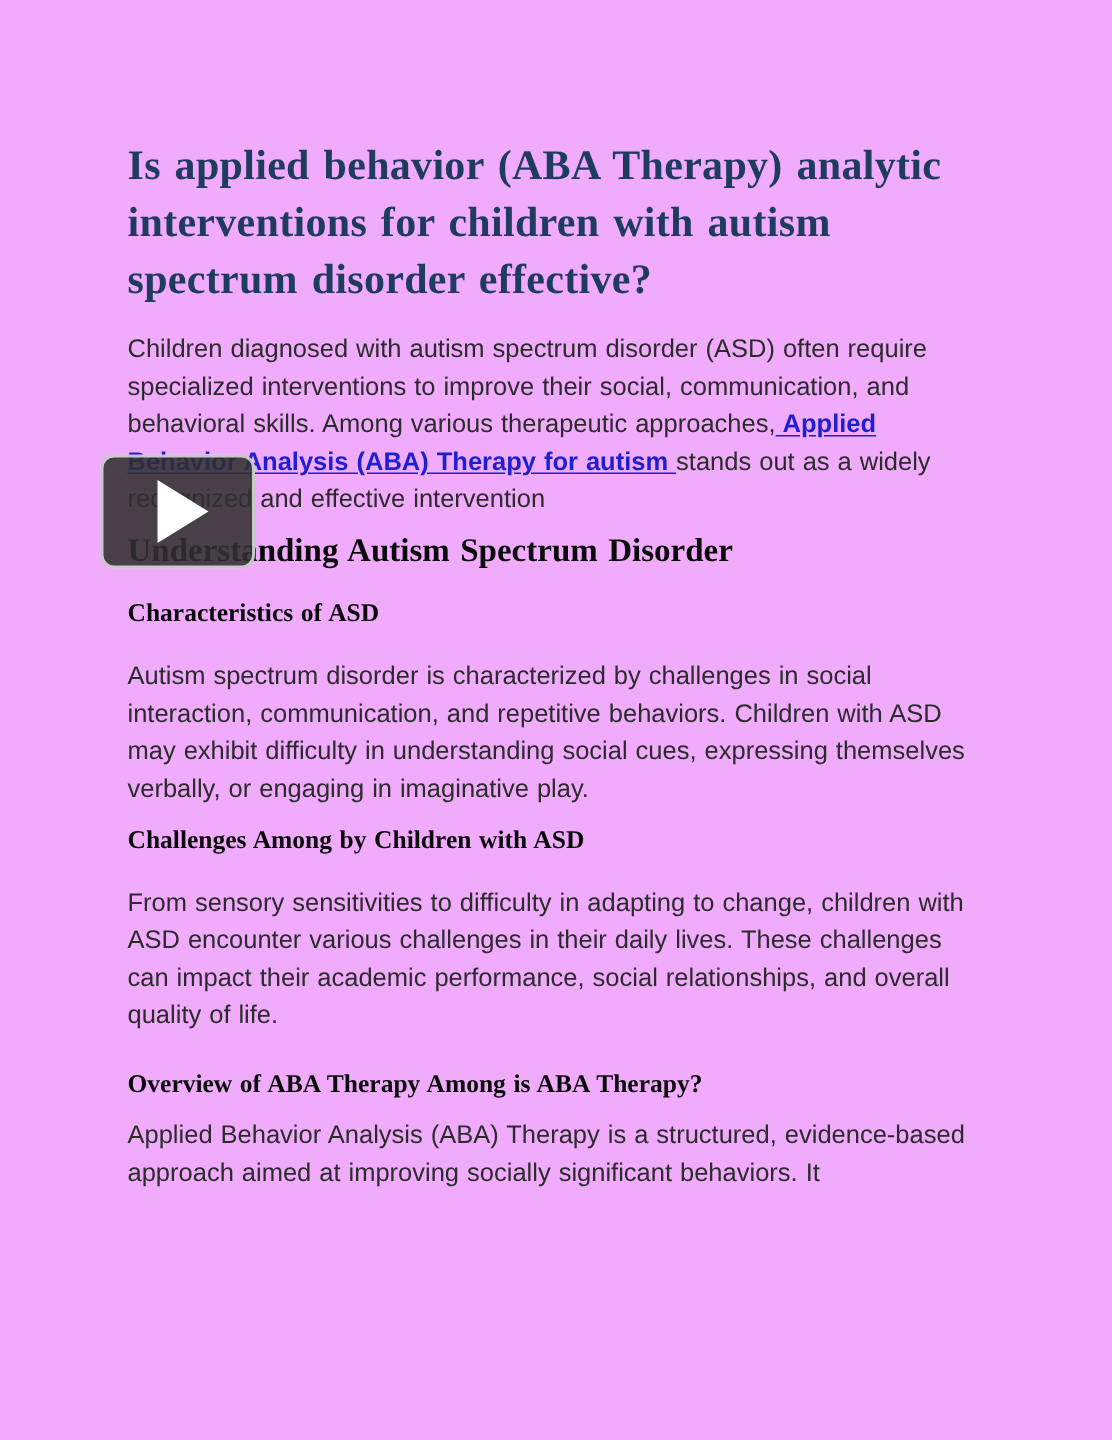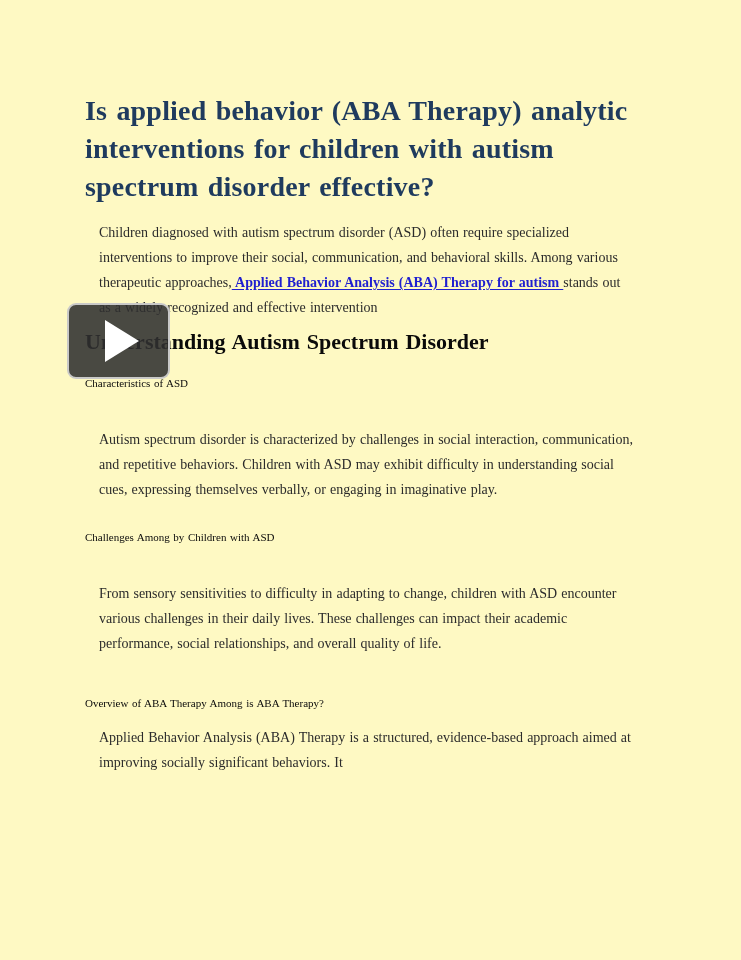--- a/index.html
+++ b/index.html
@@ -13,21 +13,21 @@
     height: 960px;
     overflow: hidden;
     font-family: "Liberation Sans", sans-serif;
     -webkit-font-smoothing: antialiased;
   }
 
   .page {
     position: relative;
     width: 741px;
     height: 960px;
-    background: #fef9c3;
+    background: #f0abfc;
     box-sizing: border-box;
   }
 
   .content {
     position: absolute;
     left: 85px;
     top: 92px;
     width: 564px;
   }
 
@@ -38,25 +38,25 @@
     font-size: 28px;
     line-height: 38px;
     color: #1f3b5e;
     margin: 0 0 14px 0;
     letter-spacing: 0.2px;
     word-spacing: 2px;
   }
 
   
   .para {
-    font-family: Liberation Serif, serif;
-    font-size: 14px;
+    font-family: Liberation Sans, sans-serif;
+    font-size: 17px;
     line-height: 25px;
     color: #2b2b2b;
-    margin: 14px;
+    margin: 0;
     word-spacing: 0.6px;
   }
 
   .para.tight-top { margin-top: 0; }
 
   .para-lead {
     margin-bottom: 0;
   }
 
   .spacer-sm { height: 10px; }
@@ -77,22 +77,22 @@
     font-weight: bold;
     font-size: 22px;
     line-height: 24px;
     color: #0a0a0a;
     margin: 0;
     word-spacing: 1.5px;
   }
 
   .h-sub {
     font-family: "Liberation Serif", "DejaVu Serif", serif;
-    font-weight: normal;
-    font-size: 11px;
+    font-weight: bold;
+    font-size: 17px;
     line-height: 23px;
     color: #0a0a0a;
     margin: 0;
     word-spacing: 0.8px;
   }
 
   
   .play-overlay {
     position: absolute;
     left: 67px;

